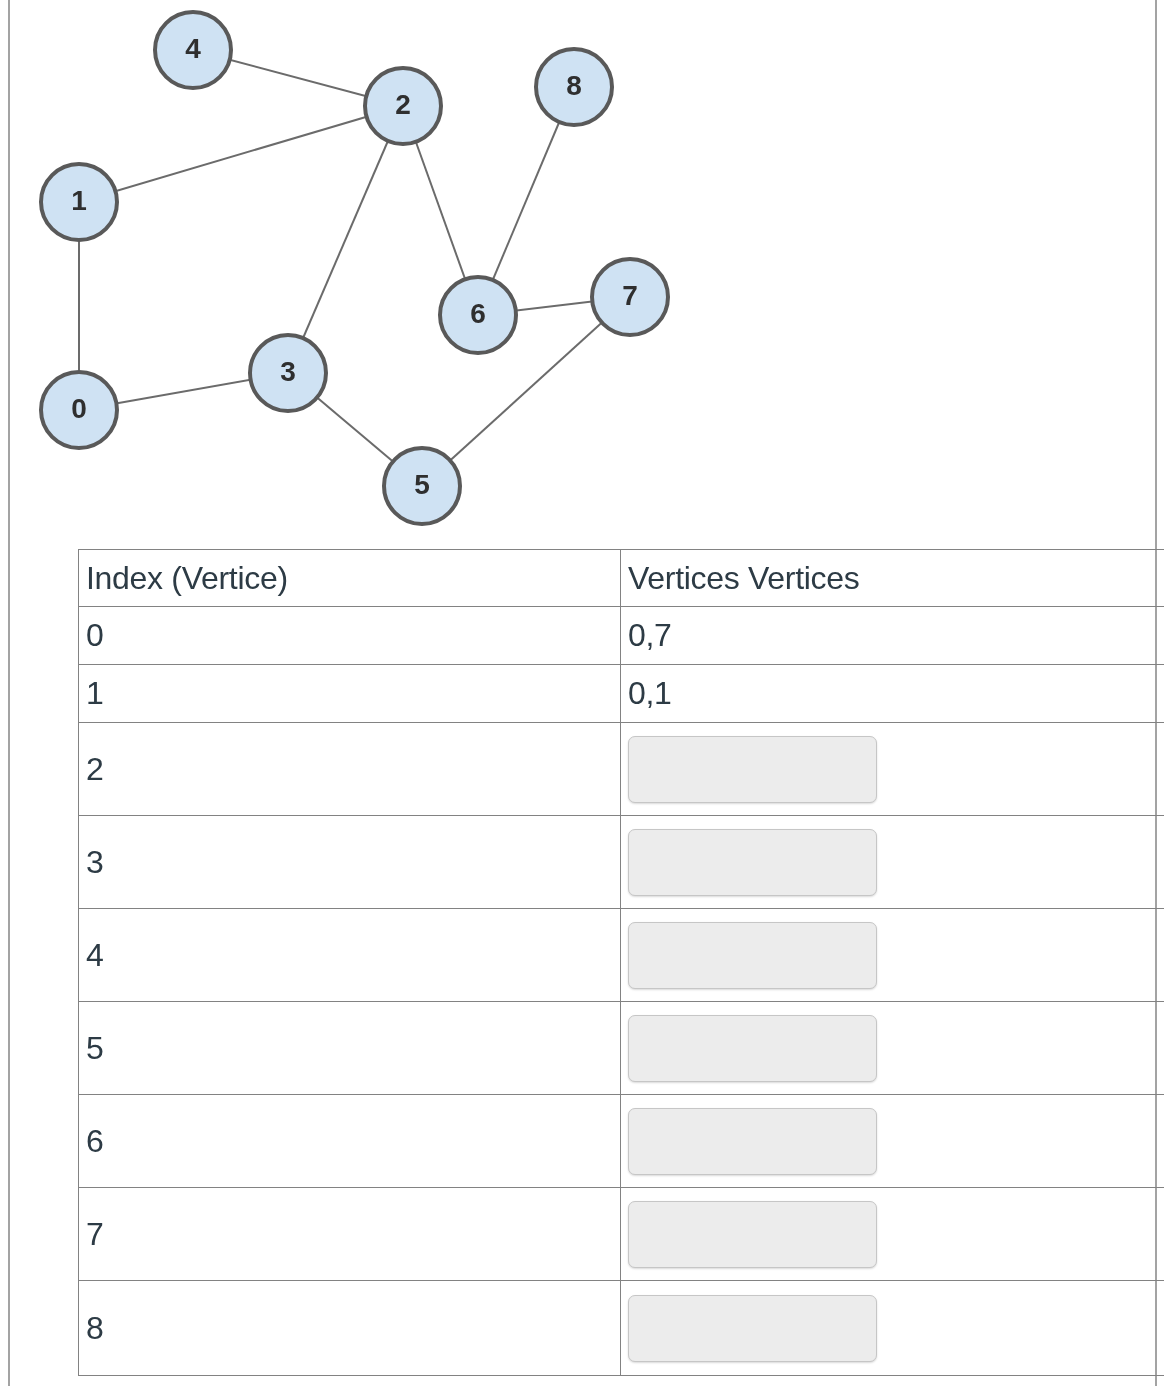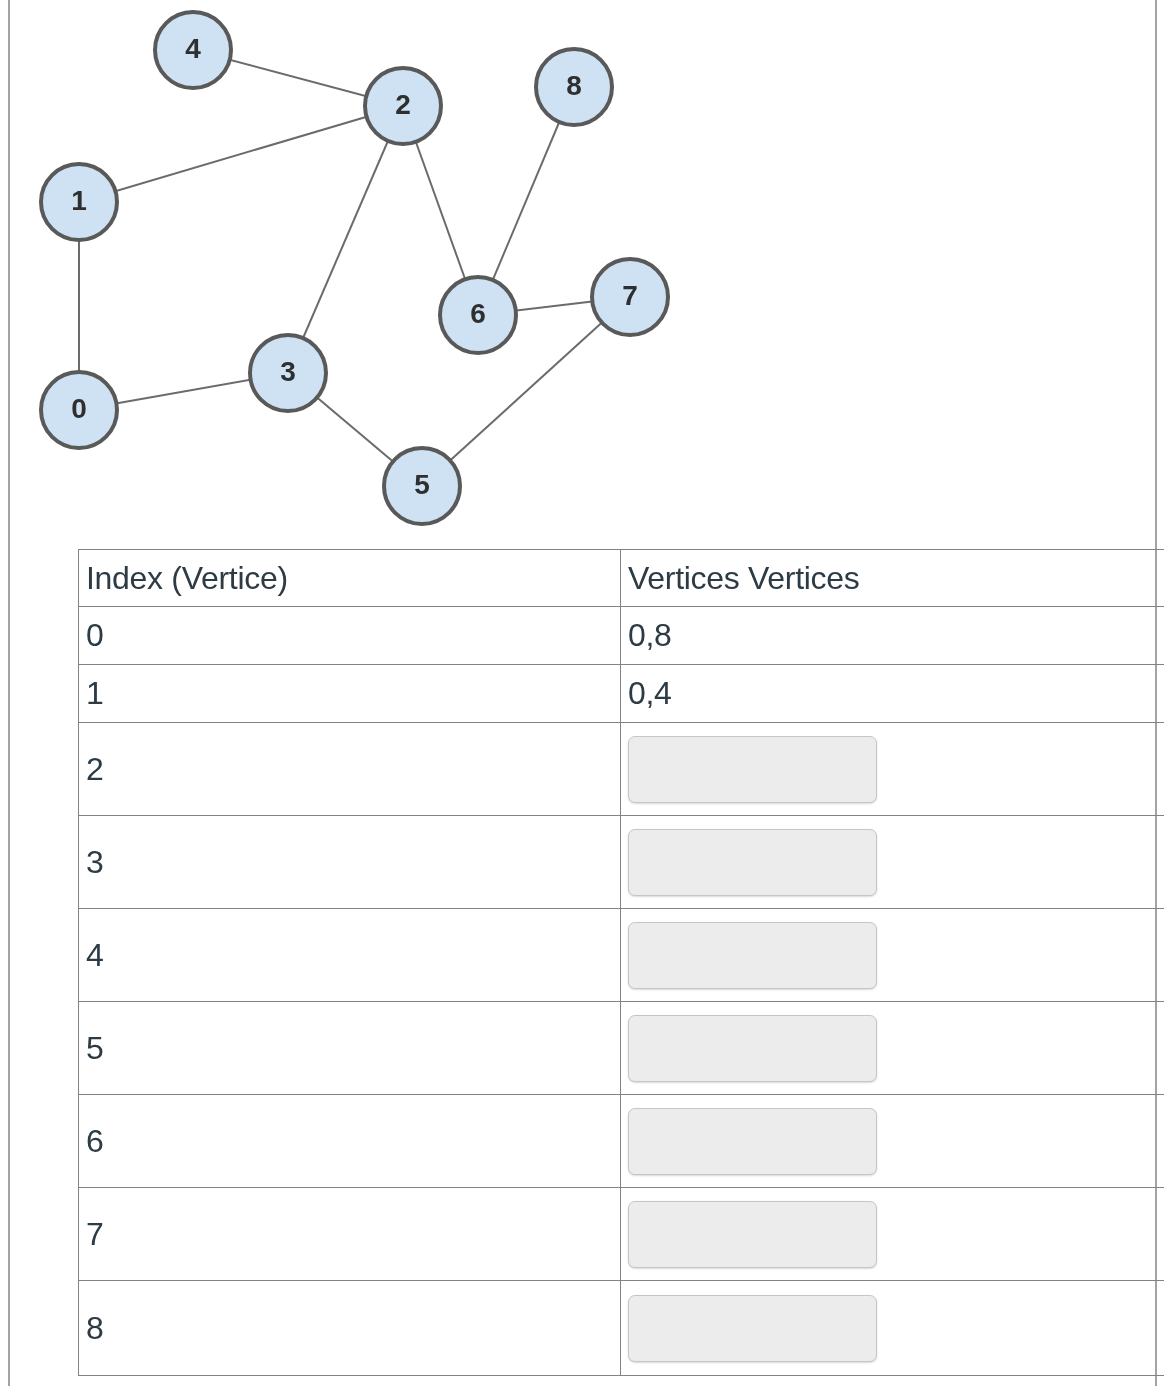--- a/index.html
+++ b/index.html
@@ -79,25 +79,25 @@
       </colgroup>
     <thead>
       <tr>
         <th>Index (Vertice)</th>
         <th>Vertices Vertices</th>
       </tr>
     </thead>
     <tbody>
       <tr class="r-s">
         <td>0</td>
-        <td>0,8</td>
+        <td>0,7</td>
       </tr>
       <tr class="r-s">
         <td>1</td>
-        <td>0,4</td>
+        <td>0,1</td>
       </tr>
       <tr class="r-t">
         <td>2</td>
         <td class="input-cell">
           <input class="answer" type="text" style="">
         </td>
       </tr>
       <tr class="r-t">
         <td>3</td>
         <td class="input-cell">

